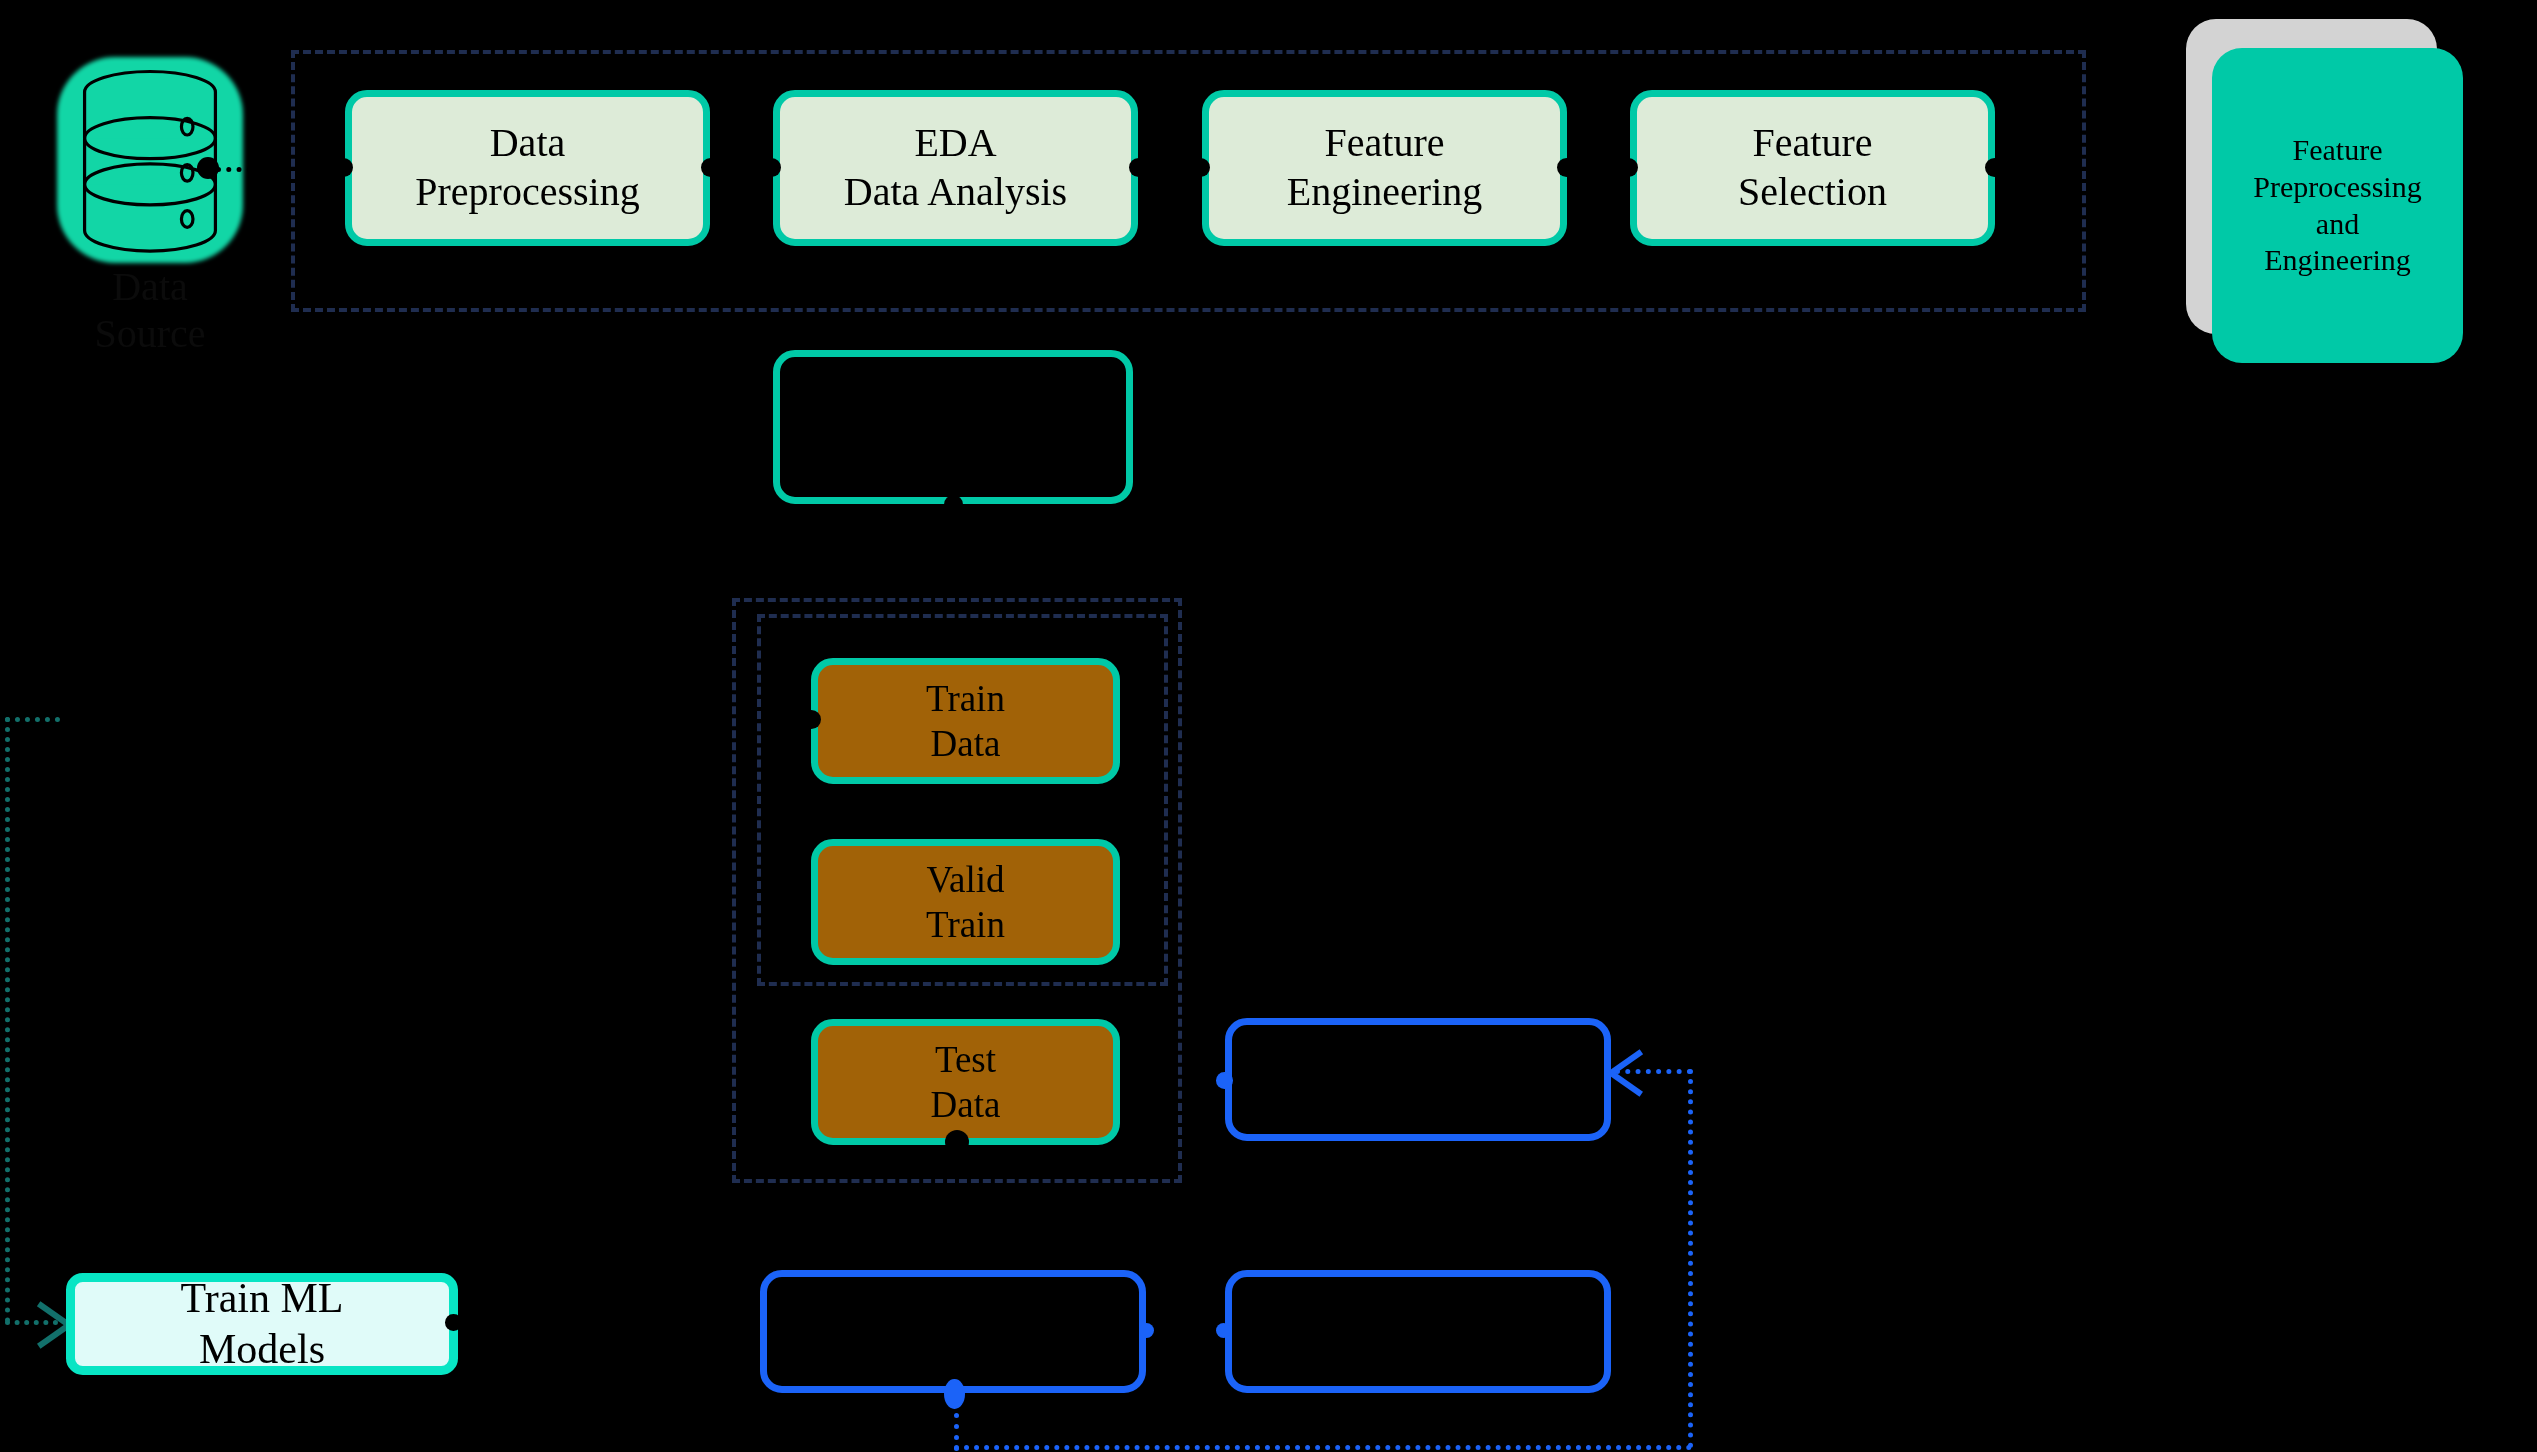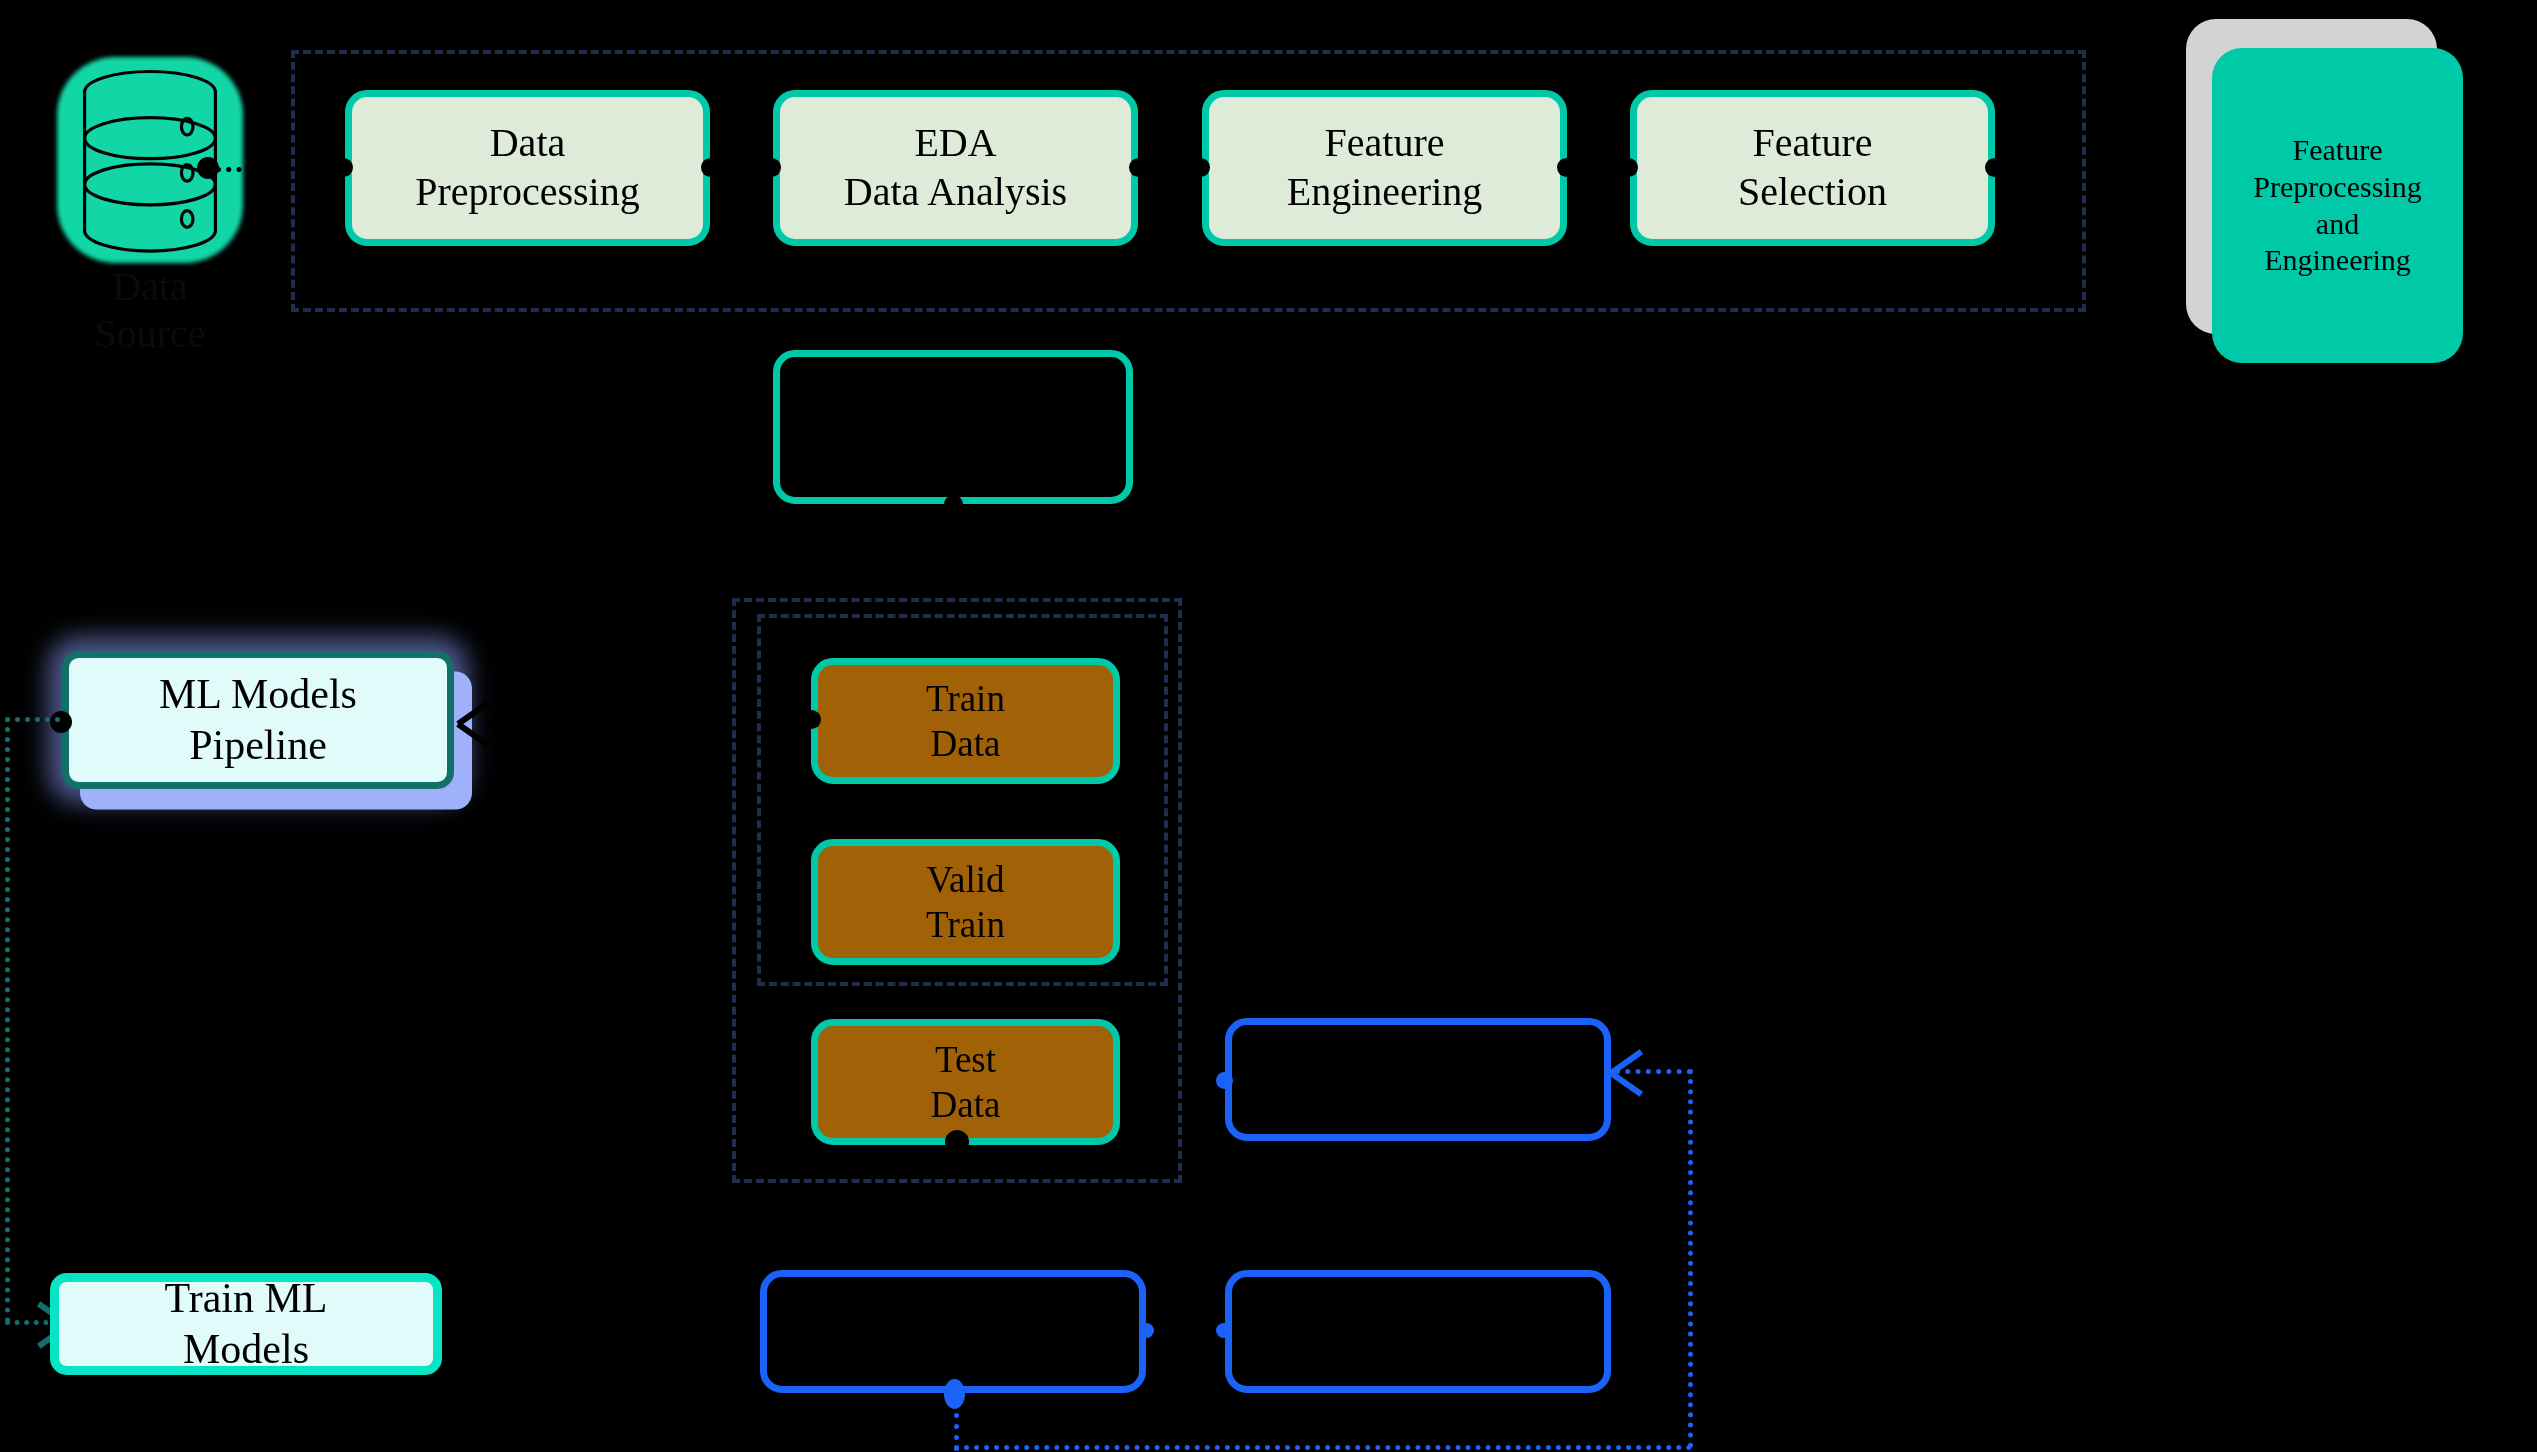--- a/index.html
+++ b/index.html
@@ -149,40 +149,36 @@
 Train</span>
   </div>
   <div class="node split-box" style="left:811px;top:1019px;width:309px;height:126px;">
     <span class="lbl">Test
 Data</span>
   </div>
 
   <div class="dot" style="left:802px;top:710px;width:19px;height:19px;"></div>
   <div class="dot" style="left:945px;top:1130px;width:24.4px;height:24.4px;"></div>
 
-  <div class="node pipeline-box" style="left:62px;top:651px;width:392px;height:138px;">
-    <span class="lbl">ML Models
-Pipeline</span>
-  </div>
   <div class="dot" style="left:50px;top:711px;width:22px;height:22px;"></div>
   <div class="seg seg-h c-black" style="left:489px;top:719px;width:90px;"></div>
   <div class="arrow left" style="left:458px;top:721px;">
     <i style="background:#000;"></i>
       <i style="background:#000;"></i>
   </div>
 
   <div class="seg seg-h c-teal" style="left:5.1px;top:717px;width:55px;"></div>
   <div class="seg seg-v c-teal" style="left:5.1px;top:717px;height:606px;"></div>
   <div class="seg seg-h c-teal" style="left:5.1px;top:1320px;width:53px;"></div>
   <div class="arrow right" style="left:69px;top:1322px;">
     <i style="background:#12706B;"></i>
       <i style="background:#12706B;"></i>
   </div>
 
-  <div class="node trainml-box" style="left:50px;top:1273px;width:392px;height:102px;">
+  <div class="node trainml-box" style="left:66px;top:1273px;width:392px;height:102px;">
     <span class="lbl">Train ML
 Models</span>
   </div>
   <div class="dot" style="left:445px;top:1314px;width:16.7px;height:16.7px;"></div>
 
   <div class="node outline-blue" style="left:1225px;top:1018px;width:386px;height:123px;">
     <span class="lbl"></span>
   </div>
   <div class="dot dot-blue" style="left:1216px;top:1072px;width:16.7px;height:16.7px;"></div>
 

